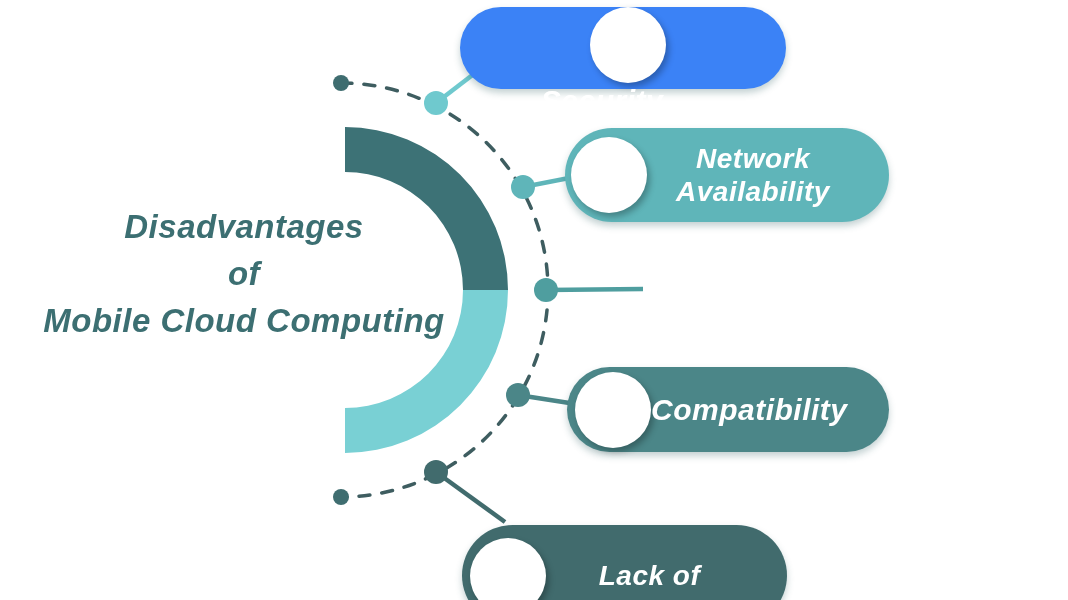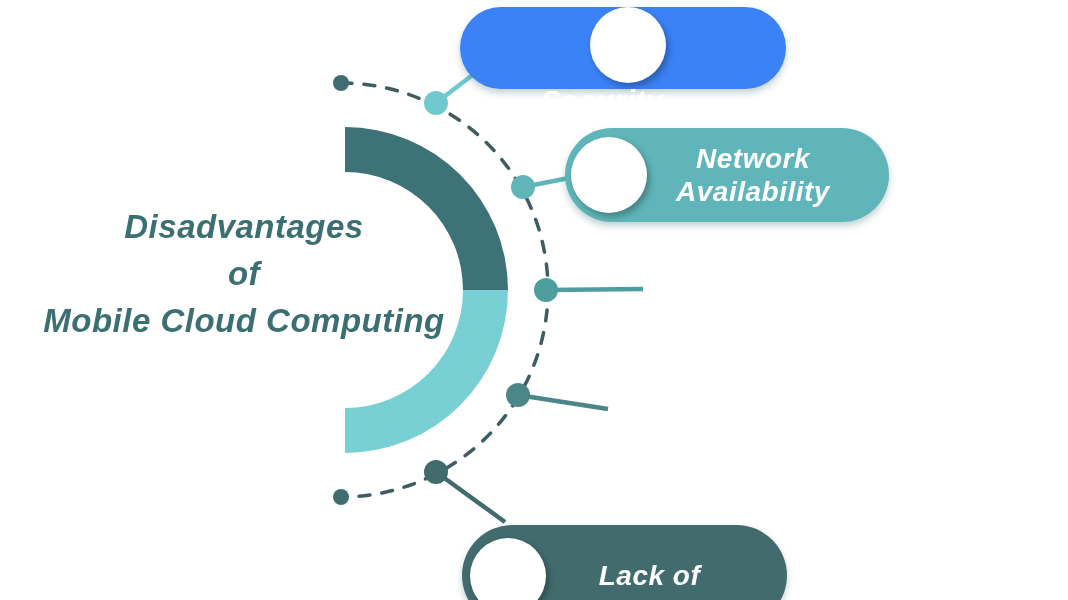--- a/index.html
+++ b/index.html
@@ -124,20 +124,27 @@
 
   <div class="pill" id="pill-network" style="background: rgb(95, 181, 185);">
     <div class="circle"></div>
     <div class="label">
       <div class="ln">Network</div>
       <div class="ln">Availability</div>
     </div>
   </div>
 
 
+  <div class="pill" id="pill-compatibility" style="background: rgb(75, 134, 136);">
+    <div class="circle"></div>
+    <div class="label">
+      <div class="ln">Compatibility</div>
+      <div class="ln"></div>
+    </div>
+  </div>
 
   <div class="pill" id="pill-lack" style="background: rgb(65, 107, 109); margin-top: 46px;">
     <div class="circle"></div>
     <div class="label">
       <div class="ln">Lack of</div>
     </div>
   </div>
 
 </div>
 

